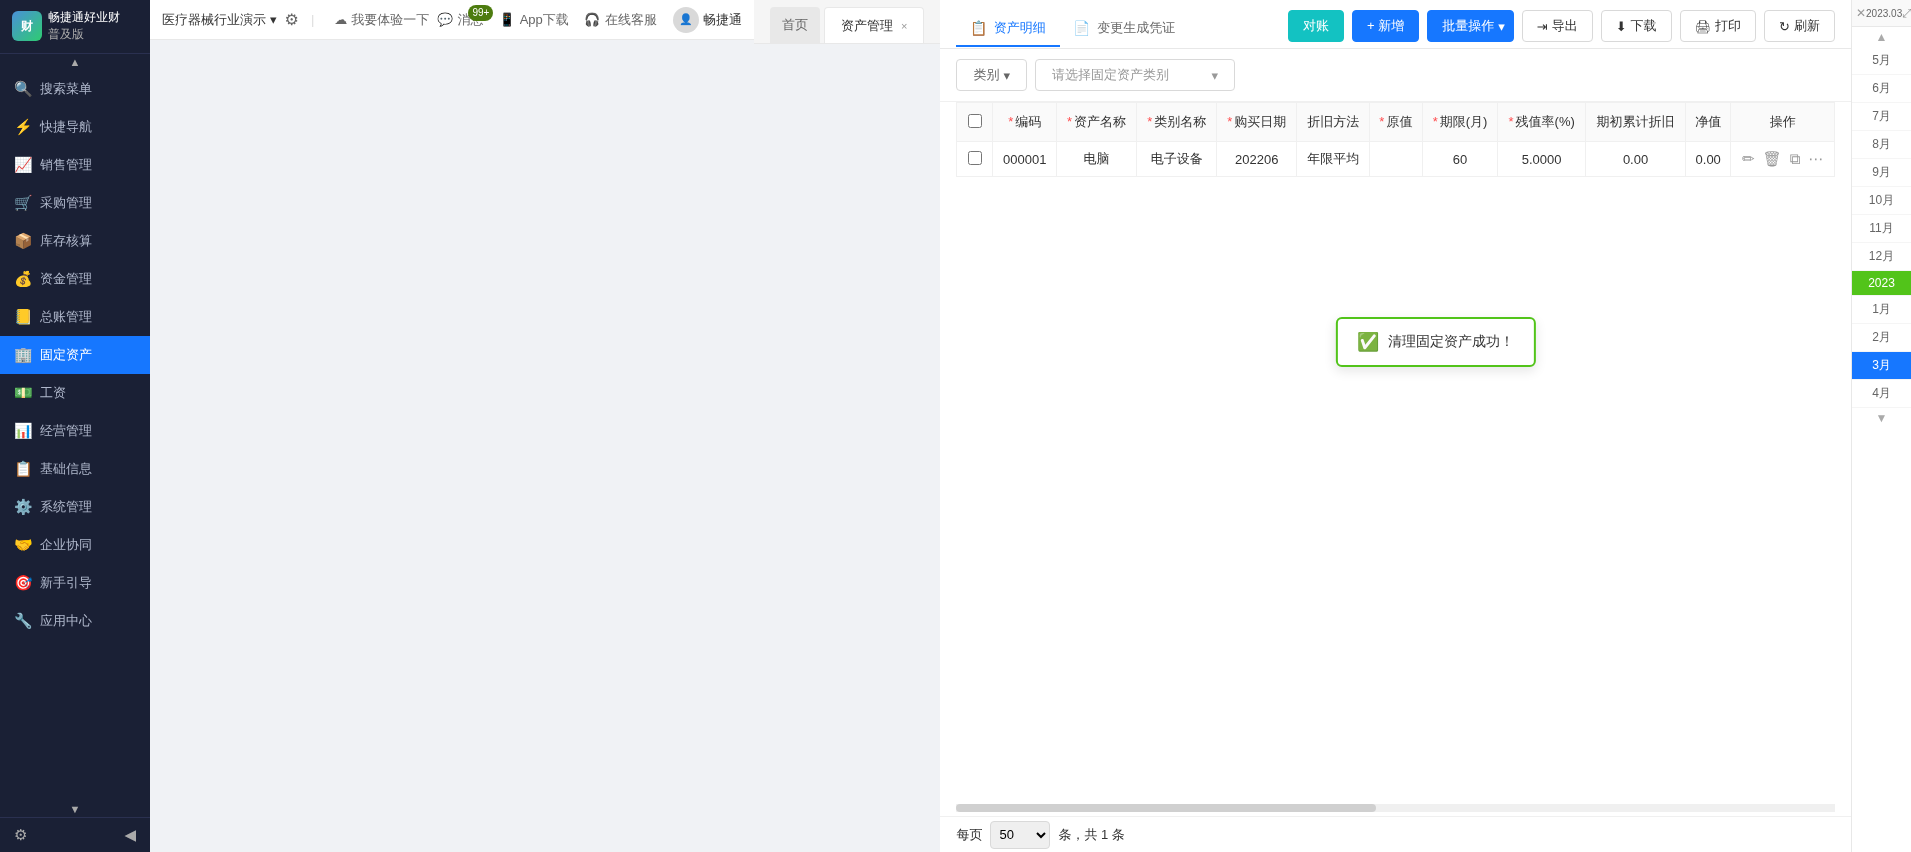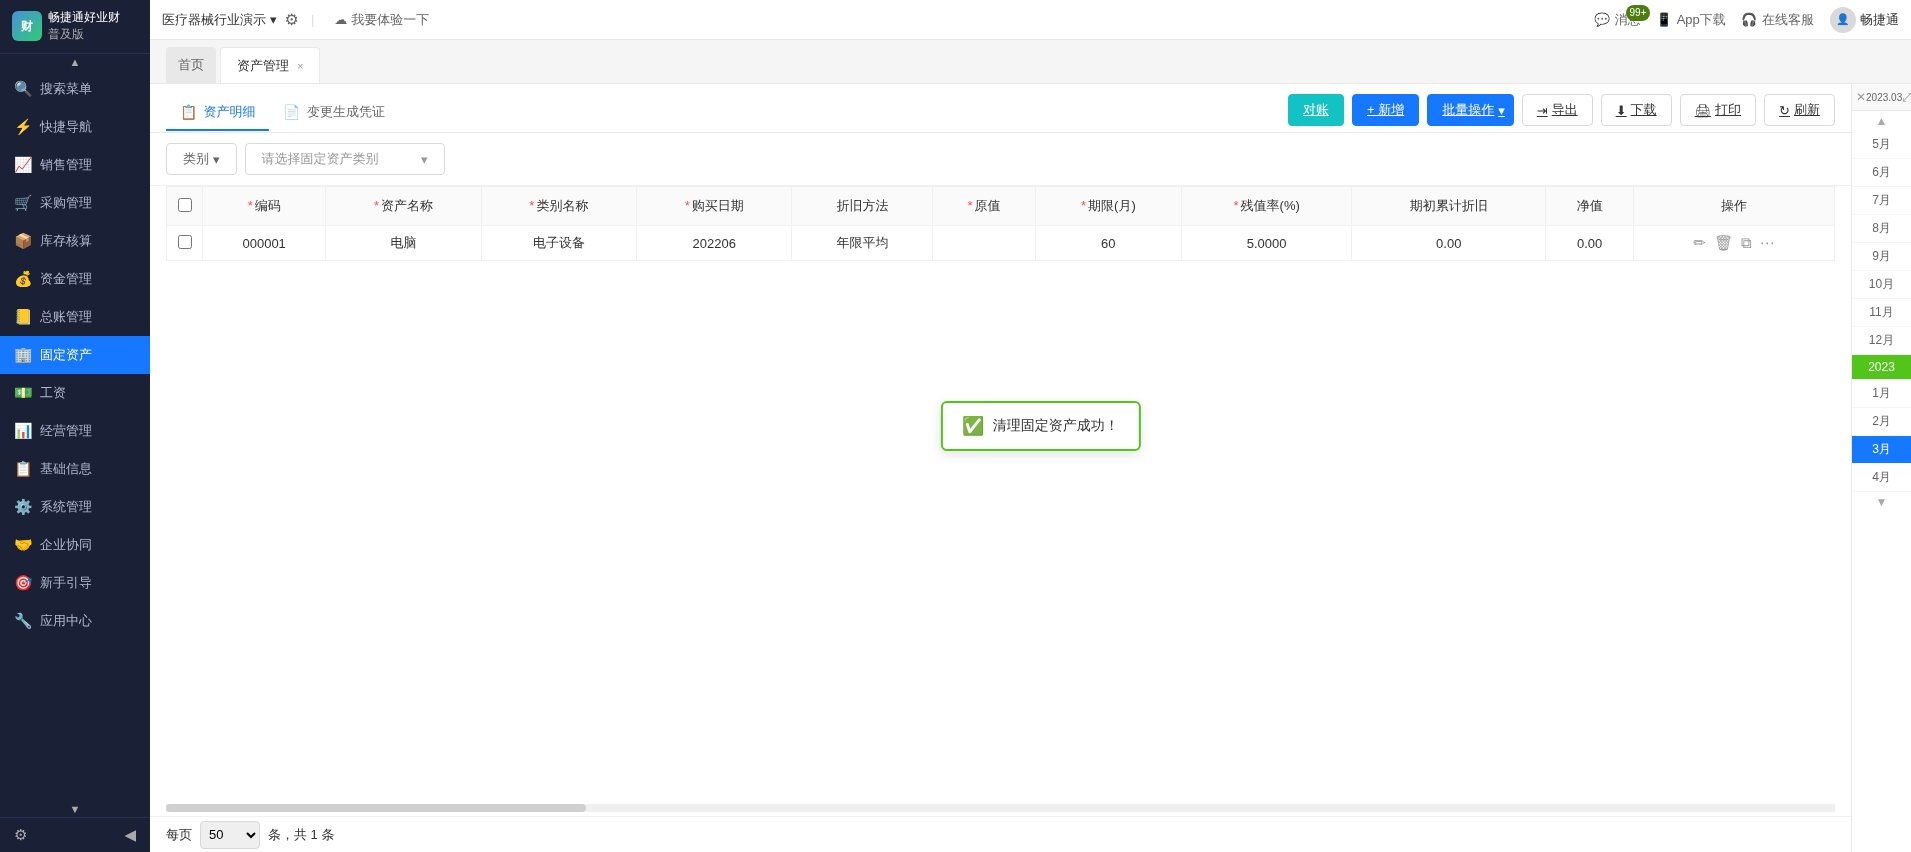--- a/index.html
+++ b/index.html
@@ -49,21 +49,21 @@
       padding: 8px 0;
       display: flex; align-items: center; justify-content: space-between;
       padding: 8px 14px;
     }
     .sidebar-bottom-icon { color: #aaa; cursor: pointer; font-size: 15px; }
 
     
     .main-wrapper {
       flex: 1;
       display: flex;
-      flex-direction: column;
+      flex-direction: row;
       overflow: hidden;
       justify-content: flex-end;
     }
 
     
     .topbar {
       height: 40px;
       background: #fff;
       display: flex;
       align-items: center;
@@ -182,21 +182,21 @@
       padding: 10px 16px;
       gap: 8px;
       flex-shrink: 0;
       border-bottom: 1px solid #f0f0f0;
     }
     .btn {
       height: 32px; padding: 0 14px;
       border-radius: 4px; border: 1px solid #d9d9d9;
       cursor: pointer; font-size: 13px;
       display: flex; align-items: center; gap: 4px;
-      background: #fff; color: #333; text-decoration: underline;
+      background: #fff; color: #333;
     }
     .btn-primary { background: #1677ff; color: #fff; border-color: #1677ff; }
     .btn-teal { background: #13c2c2; color: #fff; border-color: #13c2c2; }
     .btn-batch {
       background: #1677ff; color: #fff; border-color: #1677ff;
       padding-right: 8px;
     }
     .filter-select {
       height: 32px; border: 1px solid #d9d9d9;
       border-radius: 4px; padding: 0 16px;

